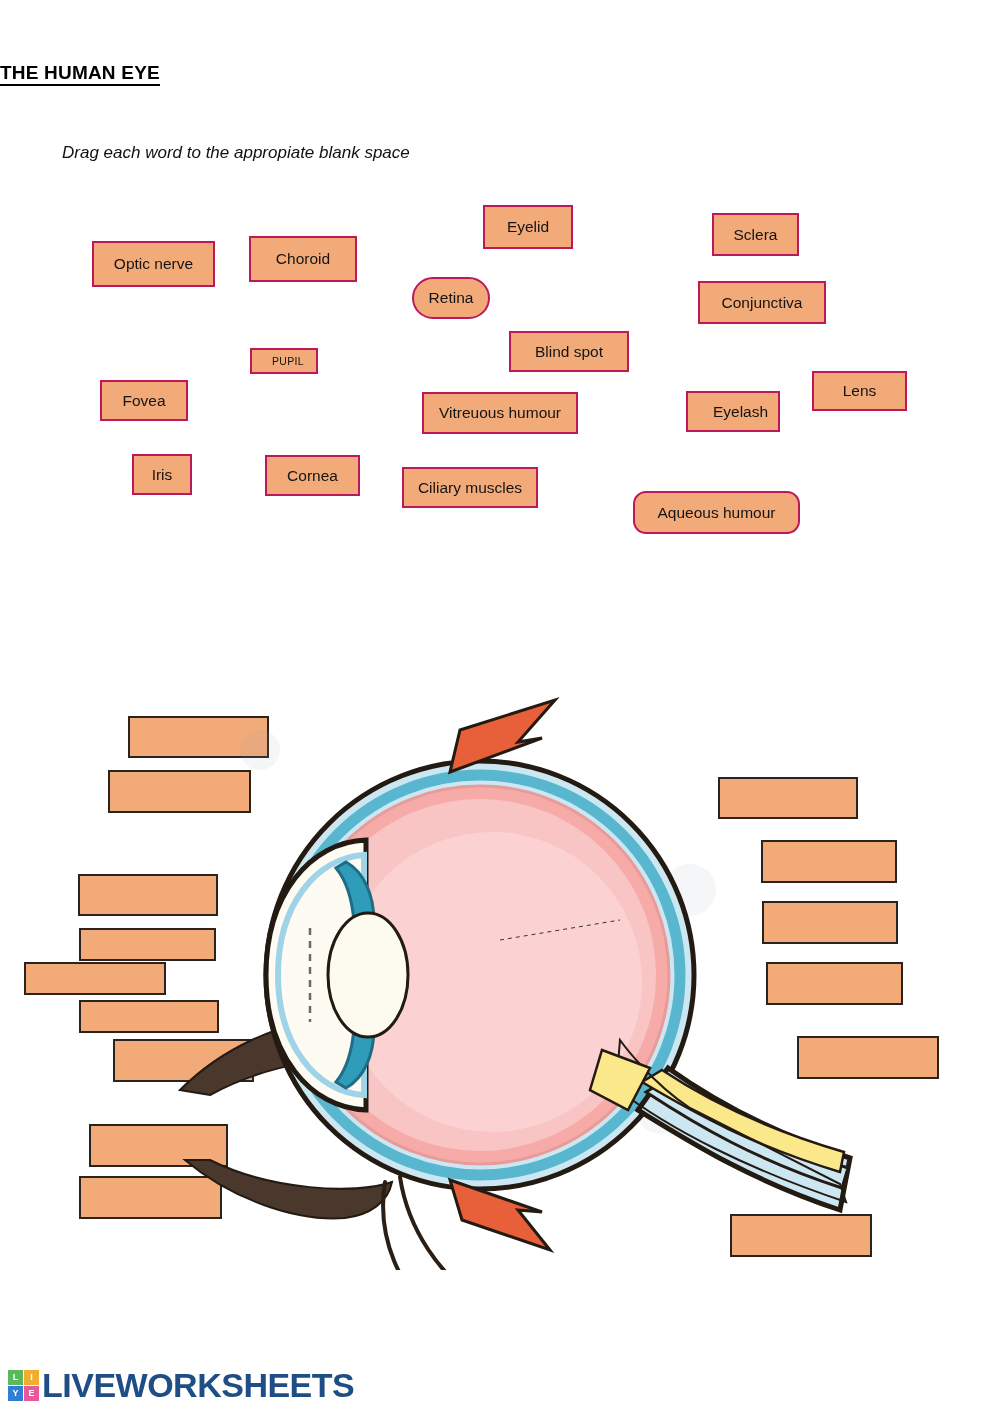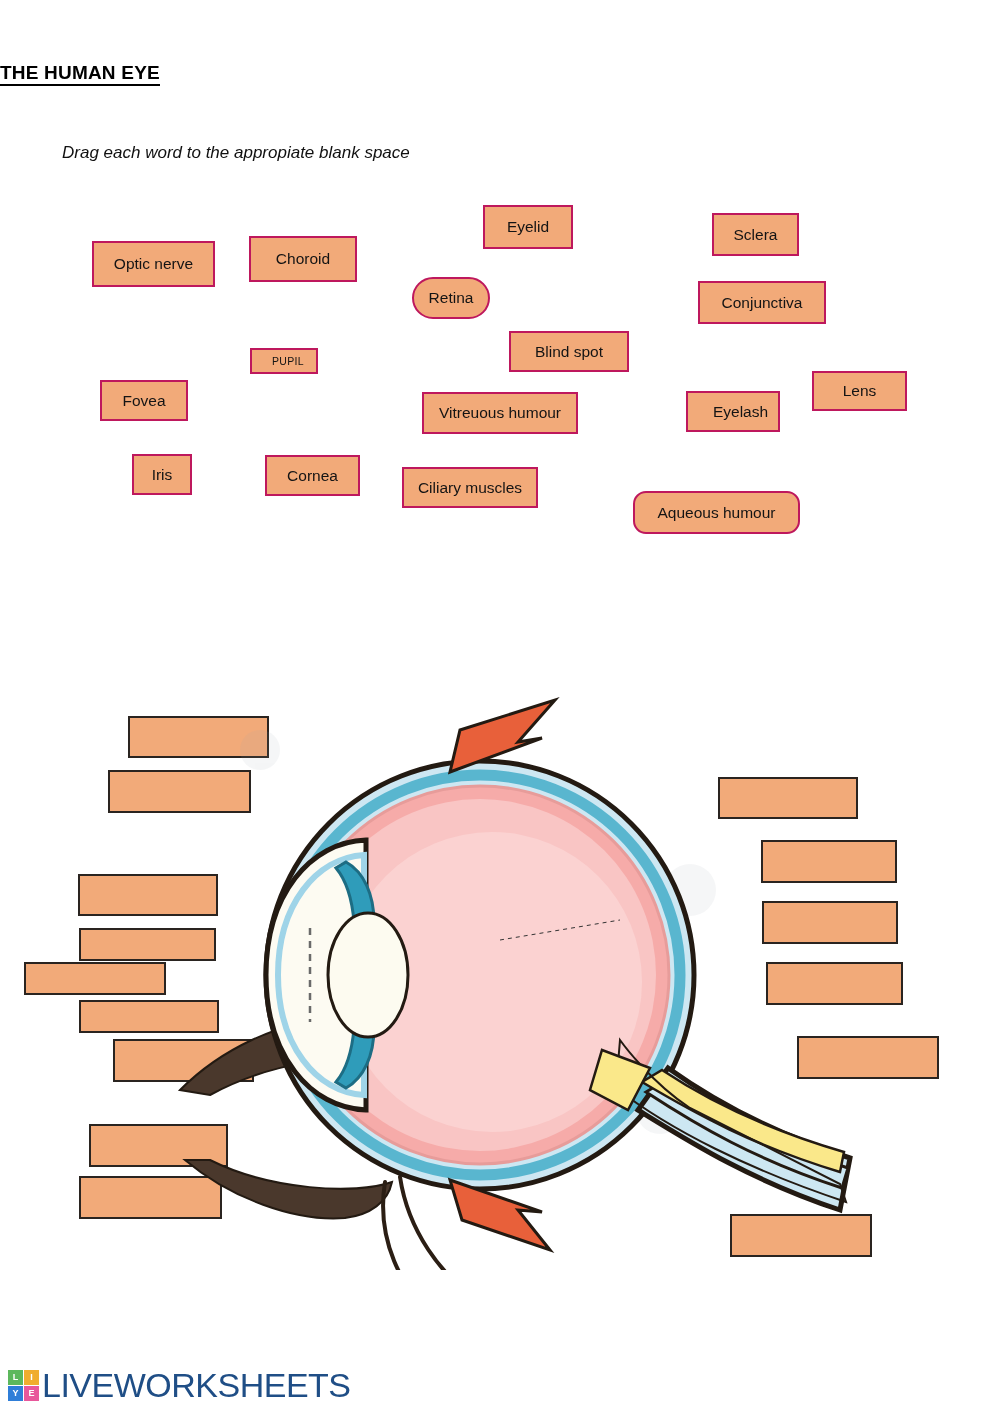--- a/index.html
+++ b/index.html
@@ -113,21 +113,21 @@
     display: flex;
     align-items: center;
     justify-content: center;
     font-size: 9px;
     font-weight: bold;
     color: #ffffff;
     line-height: 1;
   }
   #logo-word {
     font-size: 34px;
-    font-weight: normal;
+    font-weight: bold;
     color: #1F4E86;
     letter-spacing: -0.5px;
     line-height: 1;
   }
 </style>
 </head>
 <body>
 
 <div id="page">
 

